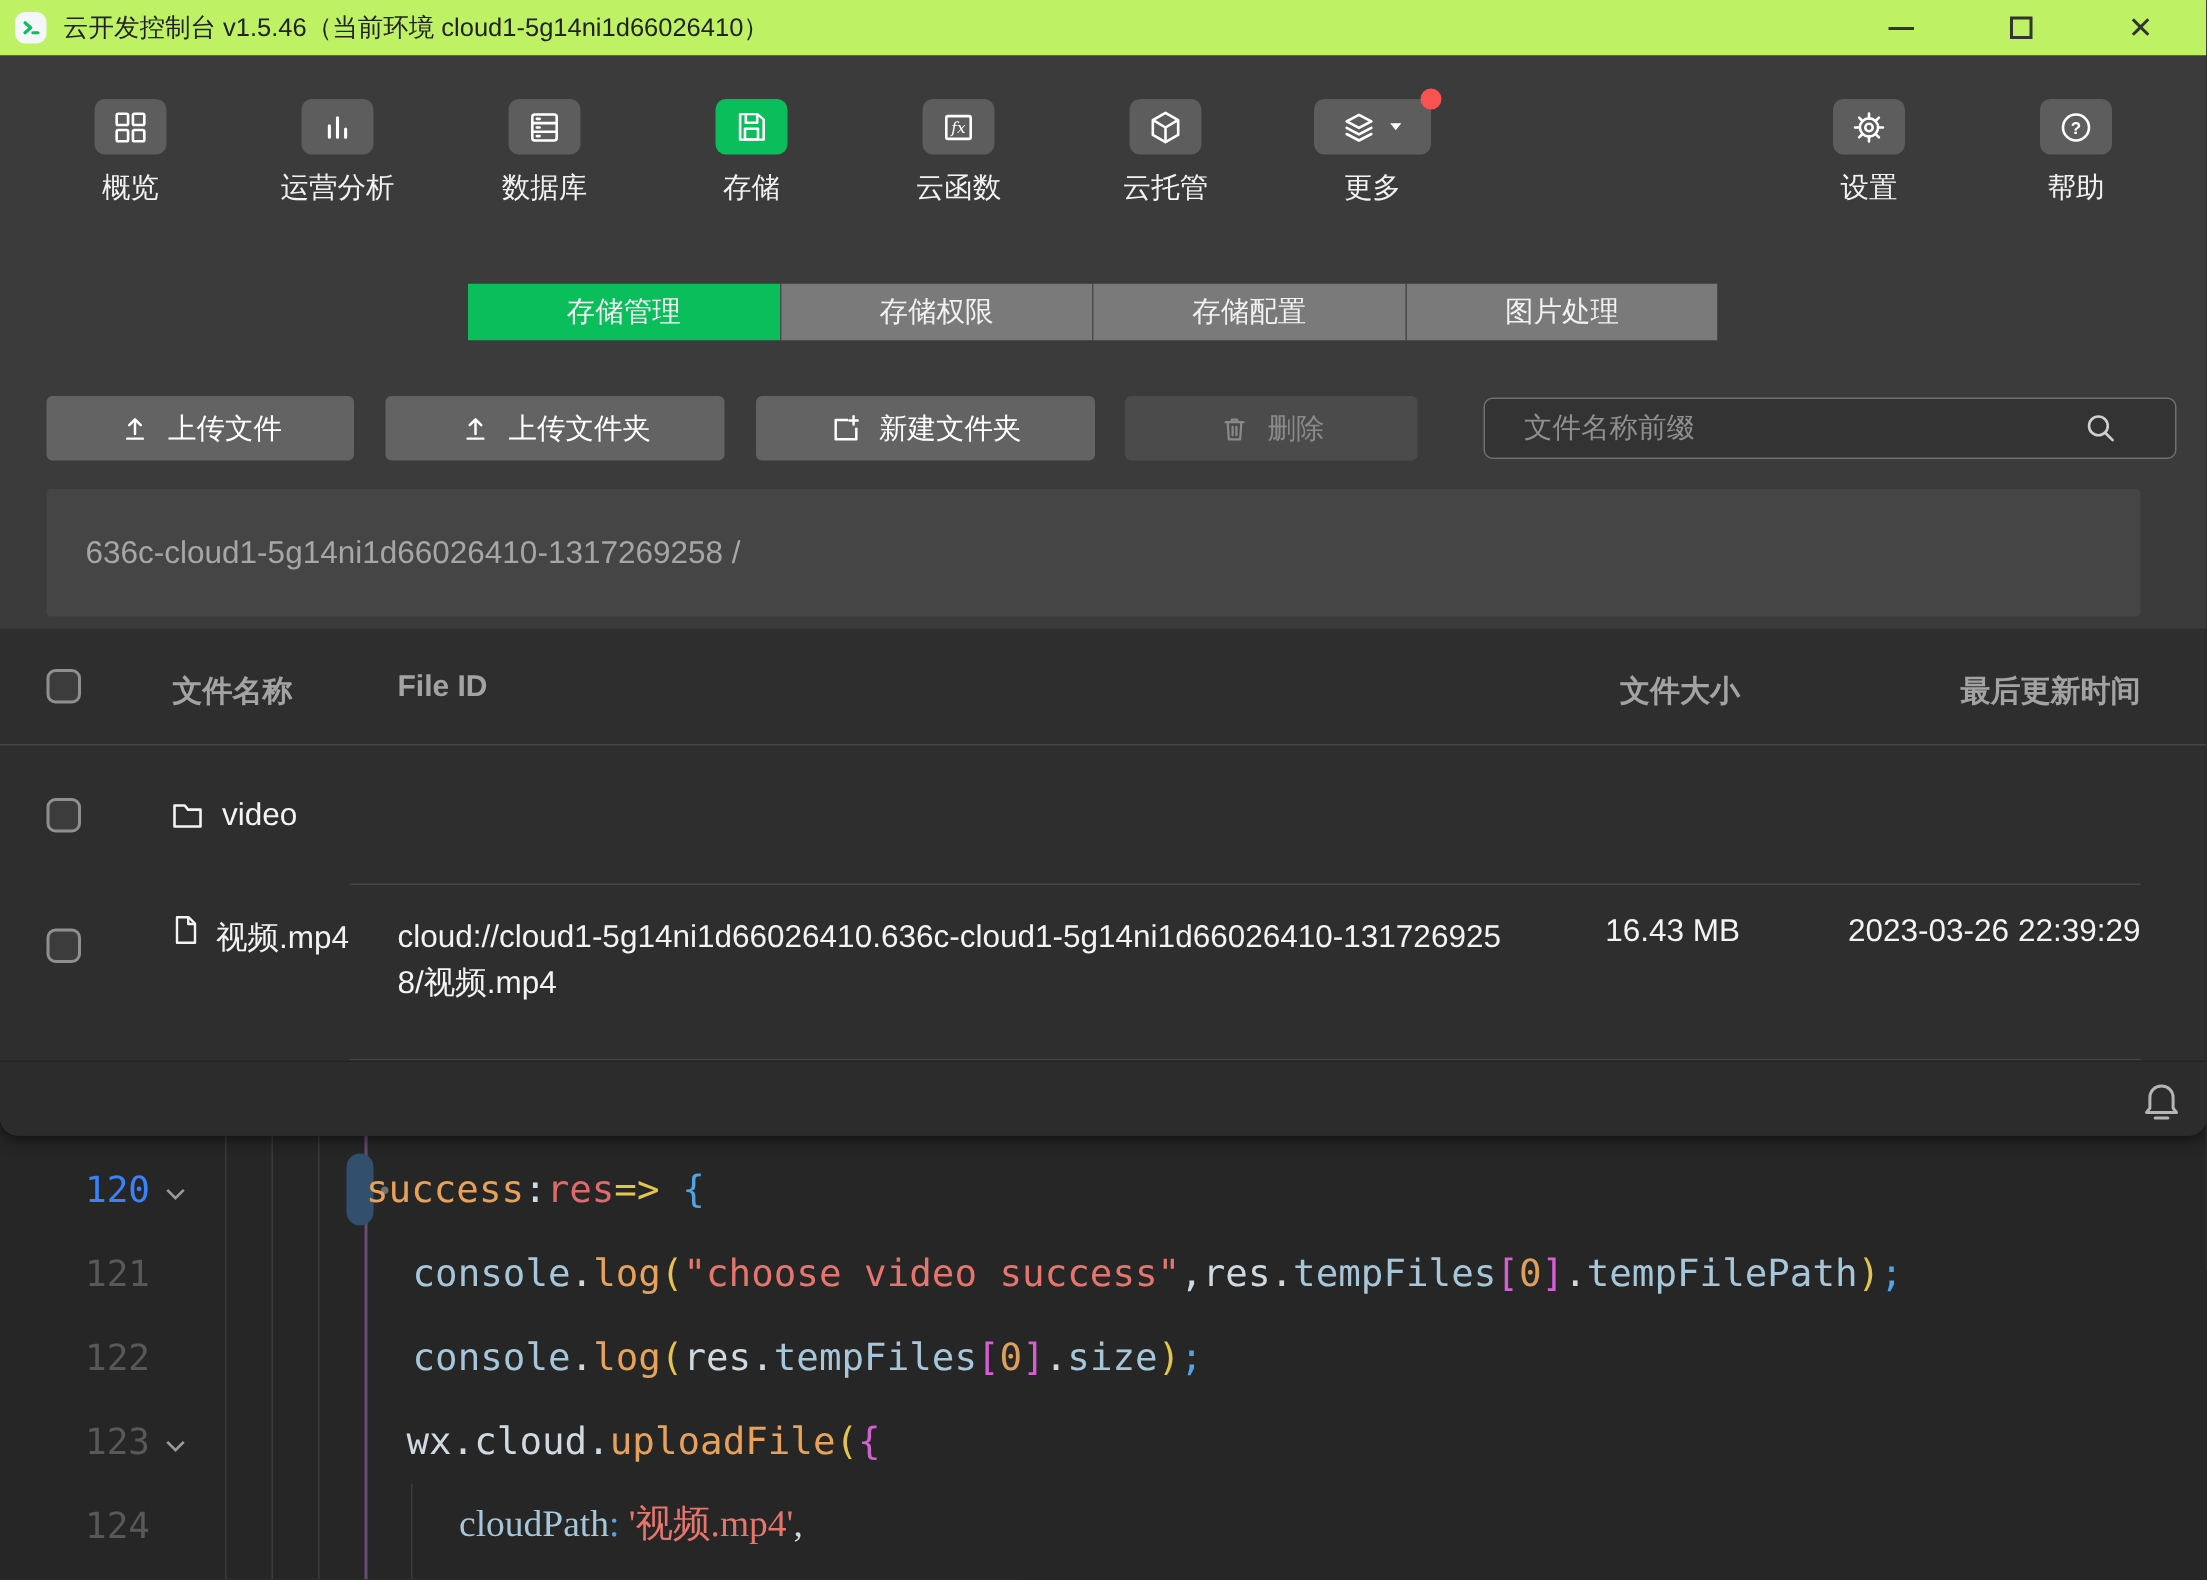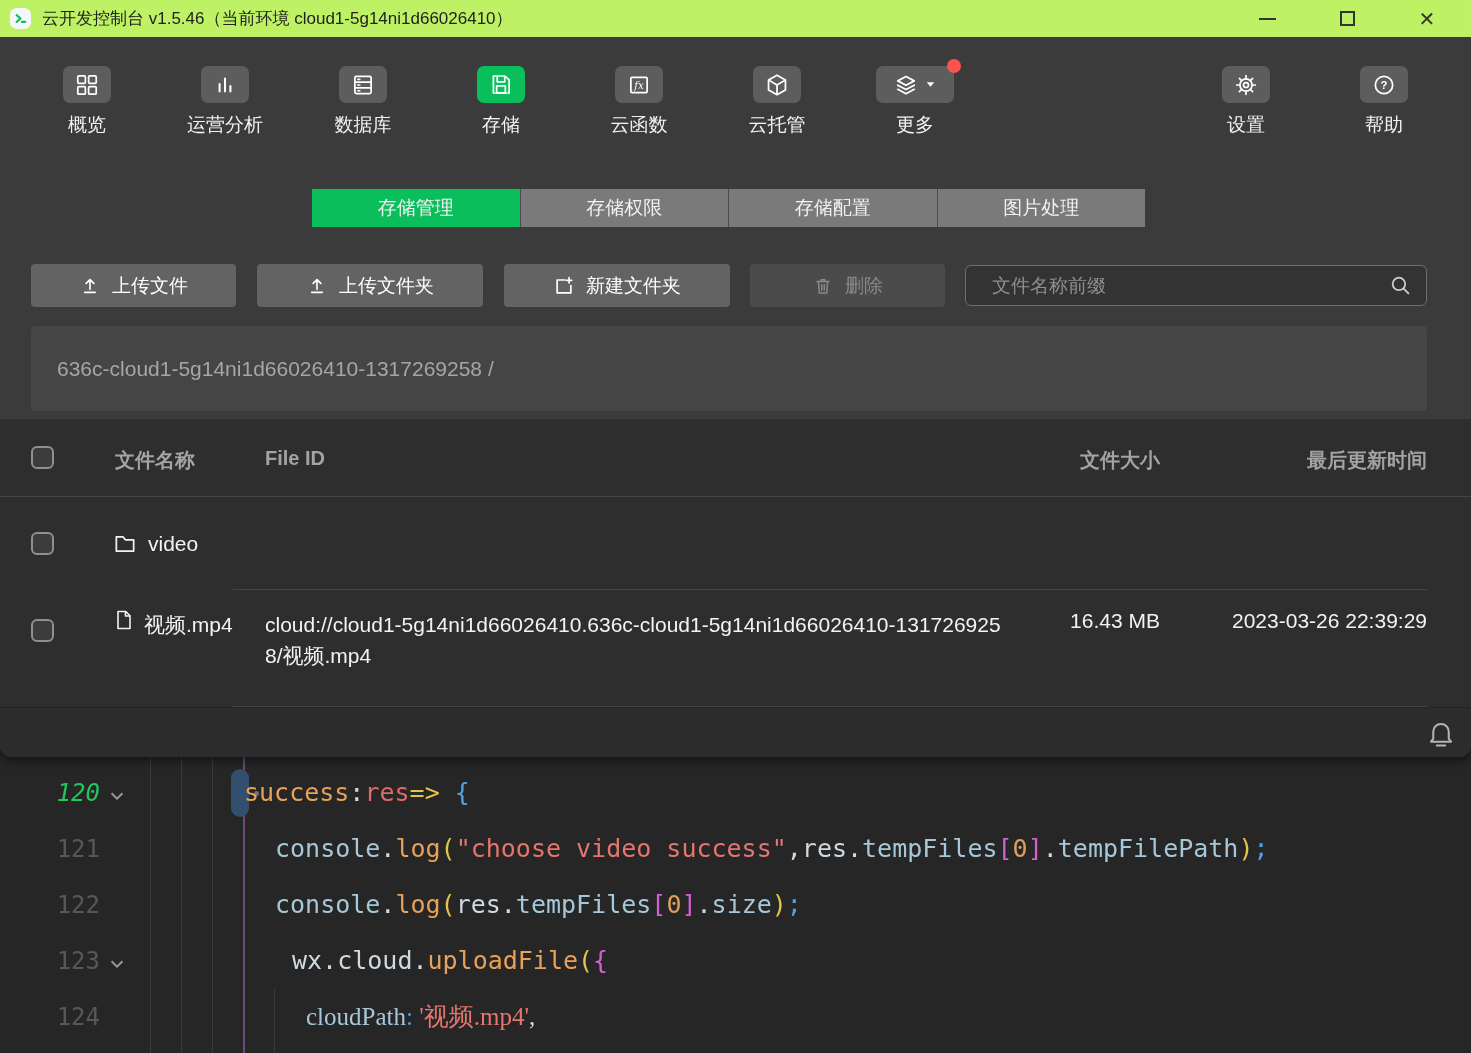--- a/index.html
+++ b/index.html
@@ -14,21 +14,21 @@
 
   
   .editor{position:absolute;left:0;right:0;top:757px;bottom:0;background:#262626;
           font-family:"DejaVu Sans Mono", monospace;}
   .guide{position:absolute;top:0;bottom:0;width:1px;background:#3a3a3a;}
   .guide.purple{background:#6b4a77;width:2px;}
   .guide.short{bottom:auto;}
   .code-lines{position:absolute;left:0;right:0;top:8px;}
   .code-line{position:relative;height:56px;line-height:56px;font-size:25px;white-space:pre;}
   .gutter-num{position:absolute;left:0;top:0;width:100px;text-align:right;color:#585858;font-size:24px;}
-  .code-line.active .gutter-num{color:#22c55e;font-style:italic;}
+  .code-line.active .gutter-num{color:#3b82f6;}
   .fold-chevron{position:absolute;left:106px;top:6px;}
   .marker-pill{position:absolute;left:231px;top:4px;width:18px;height:48px;border-radius:9px;background:#32506d;}
   .marker-dot{position:absolute;left:254px;top:26px;width:5px;height:5px;border-radius:50%;background:#6f6f6f;}
   .code-text{position:absolute;top:0;}
   .tk-fg{color:#cfd9e0;} .tk-prop{color:#a6c7da;} .tk-fn{color:#e8a159;}
   .tk-param{color:#e0696b;} .tk-str{color:#e6756d;} .tk-num{color:#dc9f5c;}
   .tk-b1{color:#e3c44c;} .tk-b2{color:#d35fd3;} .tk-b3{color:#4ea4e6;}
 
   
   .console{position:absolute;top:0;left:0;width:1471px;height:757px;background:#3b3b3b;
@@ -58,21 +58,21 @@
   .tab + .tab{border-left:1px solid #4c4c4c;}
   .tab.active{background:#0abf5b;border-left:none;}
 
   .actions{display:flex;align-items:center;margin:37px 44px 0 31px;height:43px;}
   .act-btn{height:43px;display:flex;align-items:center;justify-content:center;gap:11px;
            background:#636363;color:#fff;font-size:19px;border-radius:4px;border:none;cursor:pointer;
            font-family:"Liberation Sans",sans-serif;}
   .act-btn.disabled{background:#4b4b4b;color:#8a8a8a;cursor:default;}
   .search-wrap{margin-left:20px;flex:1;position:relative;height:41px;}
   .search-wrap input{width:100%;height:41px;background:#333;border:1px solid #6f6f6f;border-radius:6px;
-           color:#ddd;font-size:19px;padding:0 48px 0 26px;outline:none;font-family:"Liberation Sans",sans-serif;}
+           color:#ddd;font-size:19px;padding:0 48px 0 26px;outline:none;font-family:"Liberation Sans",sans-serif;margin-left:24px;}
   .search-wrap input::placeholder{color:#8f8f8f;}
   .search-icon{position:absolute;right:14px;top:8px;}
 
   .breadcrumb{margin:19px 44px 0 31px;height:85px;background:#454545;border-radius:3px;
               display:flex;align-items:center;padding-left:26px;color:#a6a6a6;font-size:21px;}
 
   .table-area{background:#2e2e2e;}
   .thead{position:relative;height:78px;border-bottom:1px solid #464646;}
   .th{position:absolute;top:28px;color:#a3a3a3;font-size:20px;font-weight:700;white-space:nowrap;}
   .checkbox{position:absolute;left:31px;width:23px;height:23px;border:2px solid #8f8f8f;border-radius:6px;background:#3c3c3c;cursor:pointer;}
@@ -103,21 +103,21 @@
     <div class="guide purple" style="left:243px"></div>
     <div class="guide short" style="left:274px;top:232px;height:64px"></div>
     <div class="code-lines" id="code-lines">
         <div class="code-line active"><span class="gutter-num">120</span><span class="fold-chevron"><svg width="22" height="22" viewBox="0 0 24 24" fill="none" stroke="#9a9a9a" stroke-width="2">
               <path d="M6 9l6 6 6-6"></path>
             </svg></span><span class="marker-pill"></span><span class="marker-dot"></span><span class="code-text" style="left: 244px;"><span class="tk-fn">success</span><span class="tk-fg">:</span><span class="tk-param">res</span><span class="tk-b1">=&gt;</span><span class="tk-fg"> </span><span class="tk-b3">{</span></span></div>
         <div class="code-line"><span class="gutter-num">121</span><span class="code-text" style="left: 275px;"><span class="tk-prop">console</span><span class="tk-fg">.</span><span class="tk-fn">log</span><span class="tk-b1">(</span><span class="tk-str">"choose video success"</span><span class="tk-fg">,</span><span class="tk-fg">res</span><span class="tk-fg">.</span><span class="tk-prop">tempFiles</span><span class="tk-b2">[</span><span class="tk-num">0</span><span class="tk-b2">]</span><span class="tk-fg">.</span><span class="tk-prop">tempFilePath</span><span class="tk-b1">)</span><span class="tk-b3">;</span></span></div>
         <div class="code-line"><span class="gutter-num">122</span><span class="code-text" style="left: 275px;"><span class="tk-prop">console</span><span class="tk-fg">.</span><span class="tk-fn">log</span><span class="tk-b1">(</span><span class="tk-fg">res</span><span class="tk-fg">.</span><span class="tk-prop">tempFiles</span><span class="tk-b2">[</span><span class="tk-num">0</span><span class="tk-b2">]</span><span class="tk-fg">.</span><span class="tk-prop">size</span><span class="tk-b1">)</span><span class="tk-b3">;</span></span></div>
         <div class="code-line"><span class="gutter-num">123</span><span class="fold-chevron"><svg width="22" height="22" viewBox="0 0 24 24" fill="none" stroke="#9a9a9a" stroke-width="2">
               <path d="M6 9l6 6 6-6"></path>
-            </svg></span><span class="code-text" style="left: 292px;"><span class="tk-fg">wx</span><span class="tk-fg">.</span><span class="tk-fg">cloud</span><span class="tk-fg">.</span><span class="tk-fn">uploadFile</span><span class="tk-b1">(</span><span class="tk-b2">{</span></span></div>
+            </svg></span><span class="code-text" style="left: 271px;"><span class="tk-fg">wx</span><span class="tk-fg">.</span><span class="tk-fg">cloud</span><span class="tk-fg">.</span><span class="tk-fn">uploadFile</span><span class="tk-b1">(</span><span class="tk-b2">{</span></span></div>
         <div class="code-line"><span class="gutter-num">124</span><span class="code-text" style="left: 306px; font-family: Liberation Serif, serif;"><span class="tk-prop">cloudPath</span><span class="tk-b3">:</span><span class="tk-fg"> </span><span class="tk-str">'视频.mp4'</span><span class="tk-fg">,</span></span></div>
       </div>
   </div>
 
   <div class="console">
 
     <div class="titlebar">
       <svg class="app-logo" viewBox="0 0 24 24">
         <rect x="1" y="1" width="22" height="22" rx="7" fill="#f4f7f7"></rect>
         <path d="M8 8.5l4 3.5-4 3.5" stroke="#07c160" stroke-width="2.2" fill="none" stroke-linecap="round" stroke-linejoin="round"></path>

